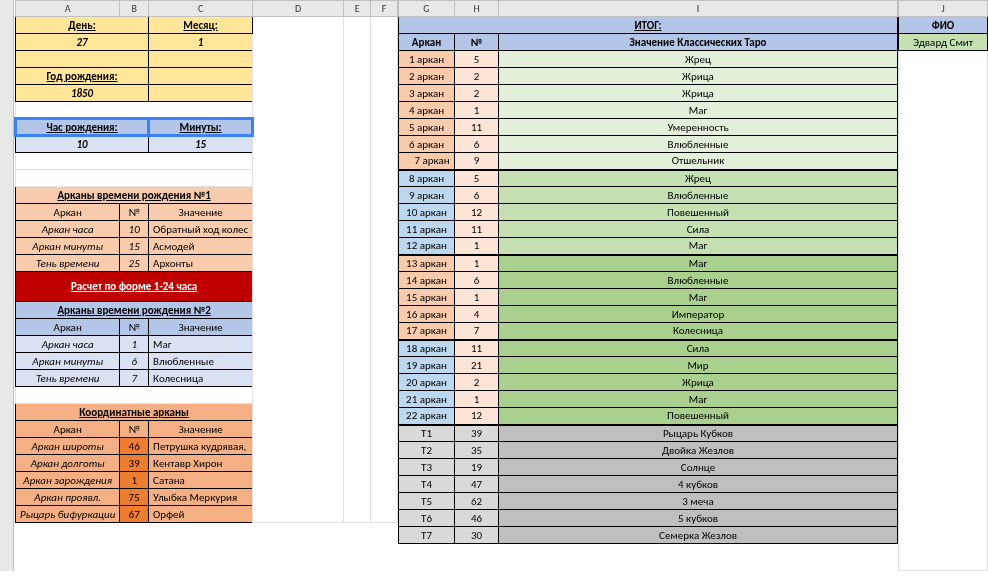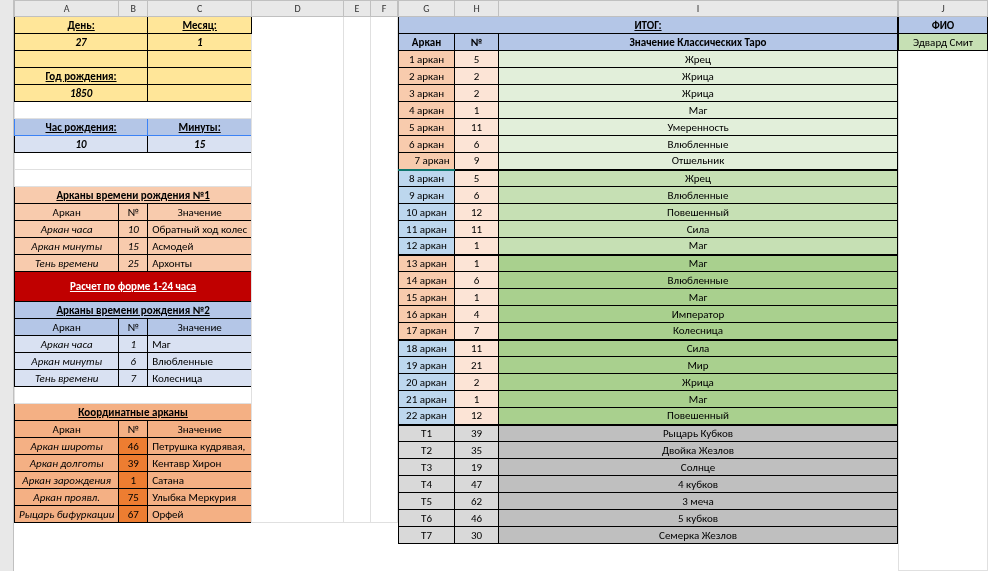--- a/index.html
+++ b/index.html
@@ -40,21 +40,21 @@
   .left-pane { width: 384px; flex: none; }
   .right-pane { flex: 1; display: flex; }
   .mid-block { width: 500px; flex: none; }
   .far-block { flex: 1; }
 
   
   .hdr-yellow { background: #ffe699; border: 1px solid #000; font-weight: bold; text-decoration: underline; }
   .val-yellow { background: #ffe699; border: 1px solid #000; font-style: italic; }
   .blank { background: #fff; border: 1px solid #e0e0e0; }
   .blkbrd { border: 1px solid #000; }
-  .hdr-blue { background: #b4c6e7; border: 1px solid #3b82f6; font-weight: bold; text-decoration: underline; }
+  .hdr-blue { background: #b4c6e7; border: 3px solid #3b82f6; font-weight: bold; text-decoration: underline; }
   .sub-blue { background: #b4c6e7; border: 1px solid #000; }
   .val-blue { background: #d9e1f2; border: 1px solid #000; font-style: italic; }
   .orange1 { background: #f8cbad; border: 1px solid #000; font-style: italic; }
   .orange2 { background: #f4b084; border: 1px solid #000; font-style: italic; }
   .orange3 { background: #ed7d31; border: 1px solid #000; color:#000; }
   .redbar { background: #c00000; color: #fff; font-weight: bold; text-decoration: underline; border: 1px solid #000; height: 30px; }
   .lt-left { text-align: left; }
   .b { font-weight: bold; }
   .u { text-decoration: underline; }
 
@@ -279,21 +279,21 @@
               <td class="r-arcan-label" style="">5 аркан</td>
               <td class="num-a" style="">11</td>
               <td class="val-grn-lt" style="">Умеренность</td>
             </tr>
             <tr>
               <td class="r-arcan-label" style="">6 аркан</td>
               <td class="num-a" style="">6</td>
               <td class="val-grn-lt" style="">Влюбленные</td>
             </tr>
             <tr>
-              <td class="r-arcan-label" style="border-bottom:2px solid #0f766e;padding-left:15px;">7 аркан</td>
+              <td class="r-arcan-label" style="border-bottom:2px solid #000000;padding-left:15px;">7 аркан</td>
               <td class="num-a" style="border-bottom:2px solid #000;">9</td>
               <td class="val-grn-lt" style="border-bottom:2px solid #000;">Отшельник</td>
             </tr>
             <tr>
               <td class="r-arcan-label2" style="">8 аркан</td>
               <td class="num-a" style="">5</td>
               <td class="val-grn-md" style="">Жрец</td>
             </tr>
             <tr>
               <td class="r-arcan-label2" style="">9 аркан</td>

